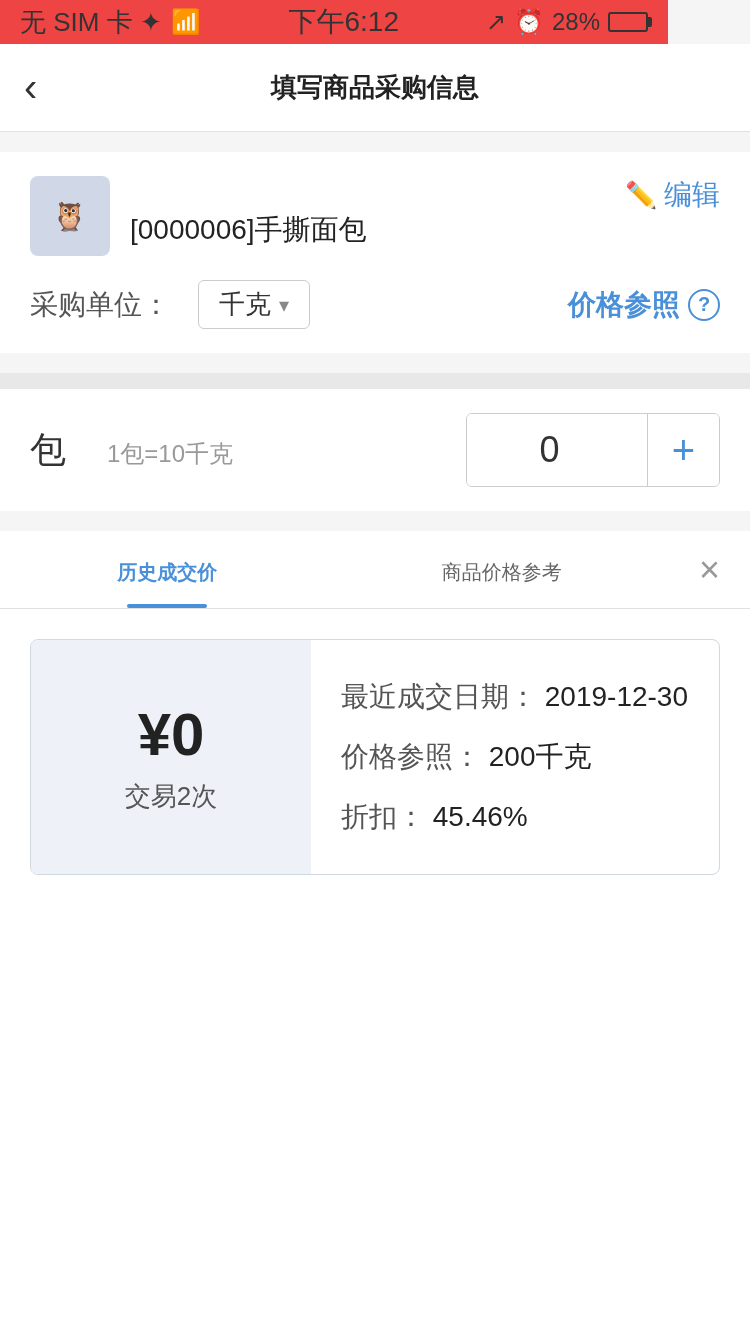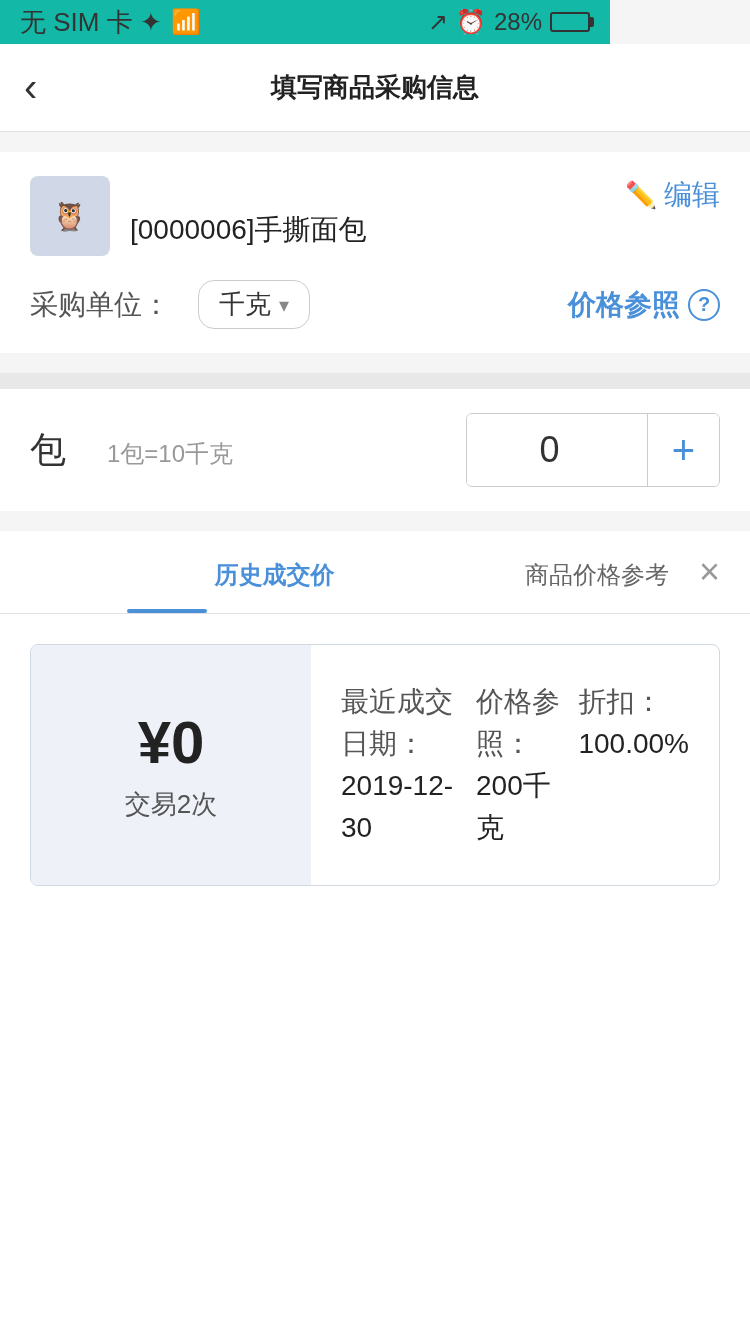--- a/index.html
+++ b/index.html
@@ -7,23 +7,23 @@
     body {
       width: 750px;
       min-height: 1334px;
       font-family: -apple-system, "PingFang SC", "Helvetica Neue", sans-serif;
       background: #f5f5f5;
       color: #333;
     }
 
     
     .status-bar {
-      width: 610px;
+      width: 668px;
       height: 44px;
-      background: #14b8a6;
+      background: #ef4444;
       display: flex;
       align-items: center;
       justify-content: space-between;
       padding: 0 20px;
       font-size: 28px;
     }
     .status-left {
       display: flex;
       align-items: center;
       gap: 10px;
@@ -153,21 +153,21 @@
     }
     .unit-left {
       display: flex;
       align-items: center;
       gap: 28px;
       font-size: 28px;
       color: #555;
     }
     .unit-select {
       border: 1px solid #ccc;
-      border-radius: 16px;
+      border-radius: 6px;
       padding: 6px 20px;
       font-size: 26px;
       color: #333;
       background: #fff;
       display: flex;
       align-items: center;
       gap: 8px;
       cursor: pointer;
     }
     .unit-select .arrow {
@@ -261,23 +261,23 @@
       margin-top: 20px;
     }
     .tab-bar {
       display: flex;
       align-items: center;
       border-bottom: 1px solid #e0e0e0;
       position: relative;
     }
     .tab-item {
       flex: 1;
-      text-align: right;
+      text-align: center;
       padding: 28px 0 22px;
-      font-size: 24px;
+      font-size: 20px;
       color: #666;
       cursor: pointer;
       position: relative;
     }
     .tab-item.active {
       color: #4a90d9;
       font-weight: 600;
     }
     .tab-item.active::after {
       content: '';
@@ -324,21 +324,21 @@
     }
     .price-trades {
       font-size: 26px;
       color: #555;
       margin-top: 10px;
     }
     .price-right {
       flex: 1;
       padding: 36px 30px;
       display: flex;
-      flex-direction: row;
+      flex-direction: column;
       justify-content: center;
       gap: 18px;
     }
     .price-row {
       font-size: 28px;
       color: #333;
       line-height: 1.5;
     }
     .price-label {
       color: #555;
@@ -360,20 +360,21 @@
     }
   </style>
 </head>
 <body>
 
 <div class="status-bar">
   <div class="status-left">
     <span>无 SIM 卡 ✦</span>
     <span class="wifi-icon">📶</span>
   </div>
+  <div class="status-center">下午6:12</div>
   <div class="status-right">
     <span>↗</span>
     <span>⏰</span>
     <span>28%</span>
     <span class="battery-icon">
       <span class="battery-body"><span class="battery-fill"></span></span>
     </span>
   </div>
 </div>
 
@@ -441,20 +442,20 @@
         <div class="price-row">
           <span class="price-label">最近成交日期：</span>
           <span class="price-value">2019-12-30</span>
         </div>
         <div class="price-row">
           <span class="price-label">价格参照：</span>
           <span class="price-value">200千克</span>
         </div>
         <div class="price-row">
           <span class="price-label">折扣：</span>
-          <span class="price-value">100.00%</span>
+          <span class="price-value">45.46%</span>
         </div>
       </div>
     </div>
   </div>
 </div>
 
 <div class="bottom-space"></div>
 
 </body></html>

